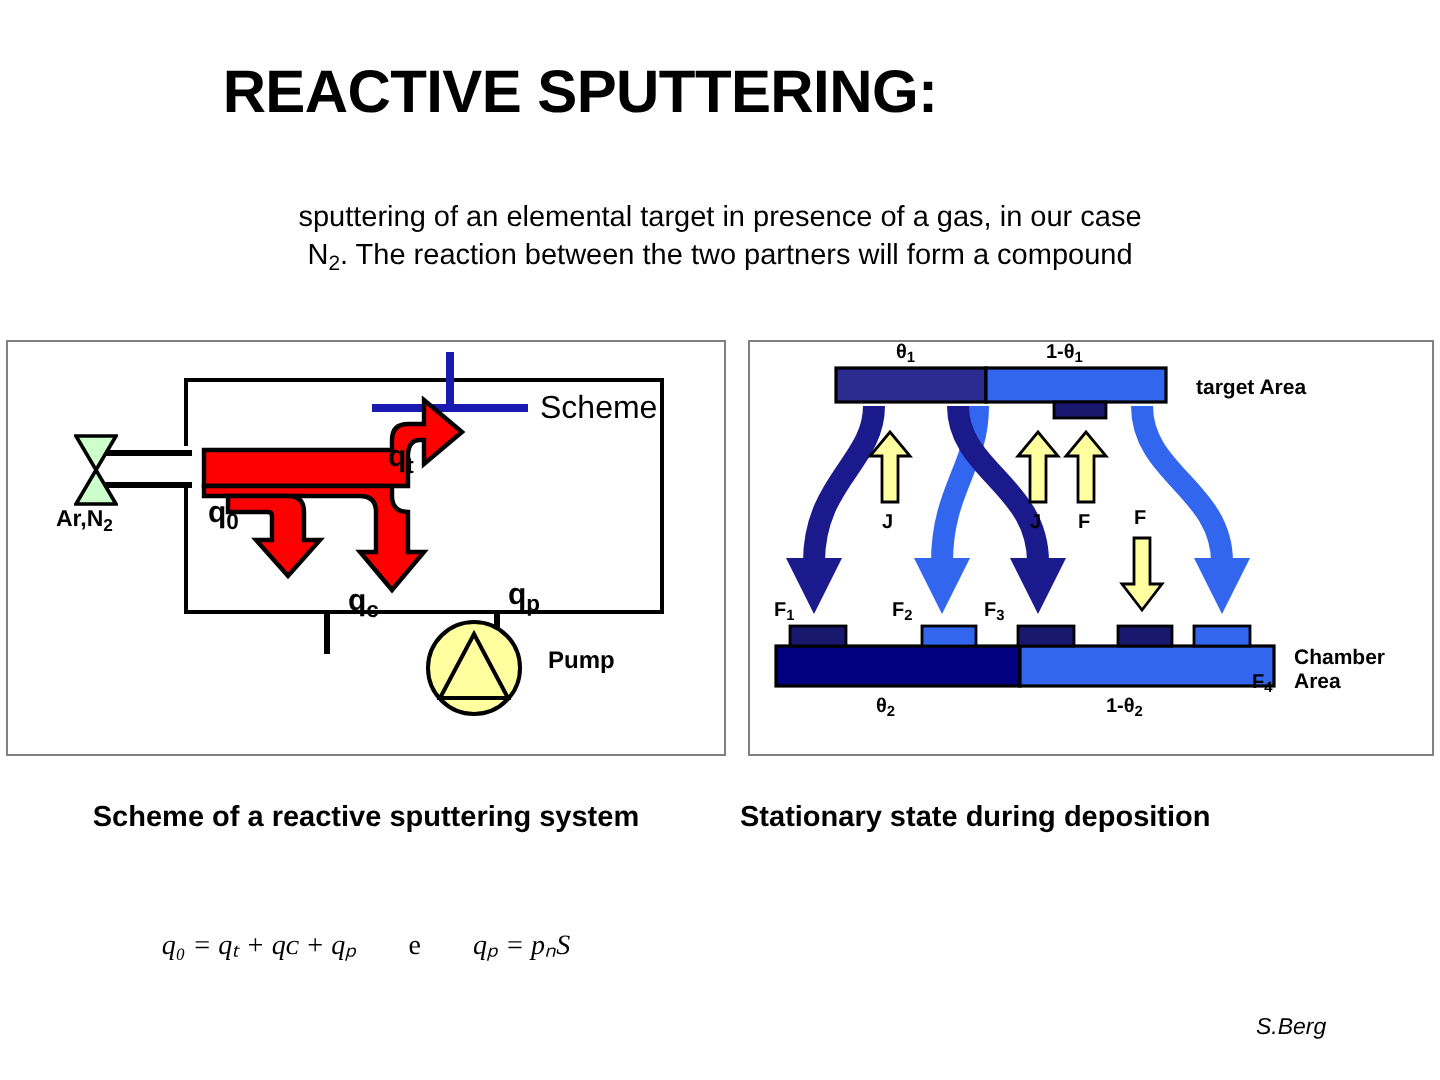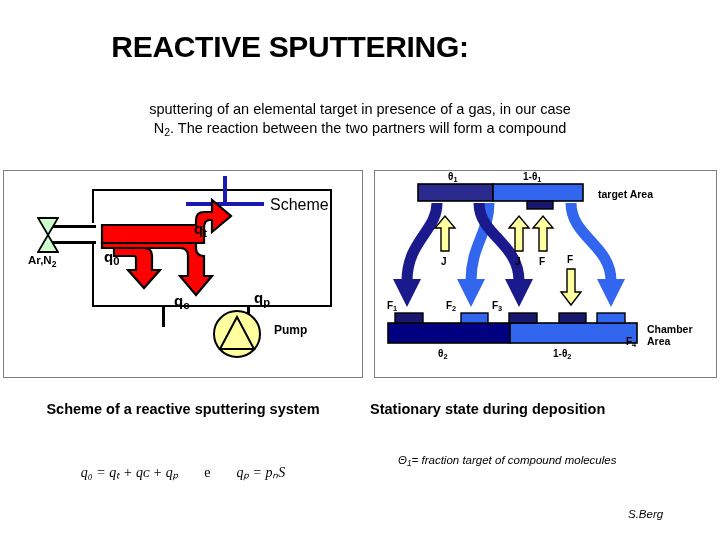--- a/index.html
+++ b/index.html
@@ -352,16 +352,15 @@
 </div>
 
 <div id="caption-left">Scheme of a reactive sputtering system</div>
 <div id="caption-right">Stationary state during deposition</div>
 
 <div id="equation-block">
   <span>q₀ = qₜ + qᴄ + qₚ</span><span class="gap"></span><span class="op">e</span><span class="gap"></span><span>qₚ = pₙS</span>
 </div>
 
 <div id="legend-block">
-  <div><span>Θ</span><span class="sb">1</span><span>= fraction target of compound molecules</span></div>
 </div>
 
 <div id="signature">S.Berg</div>
 
 </body></html>

